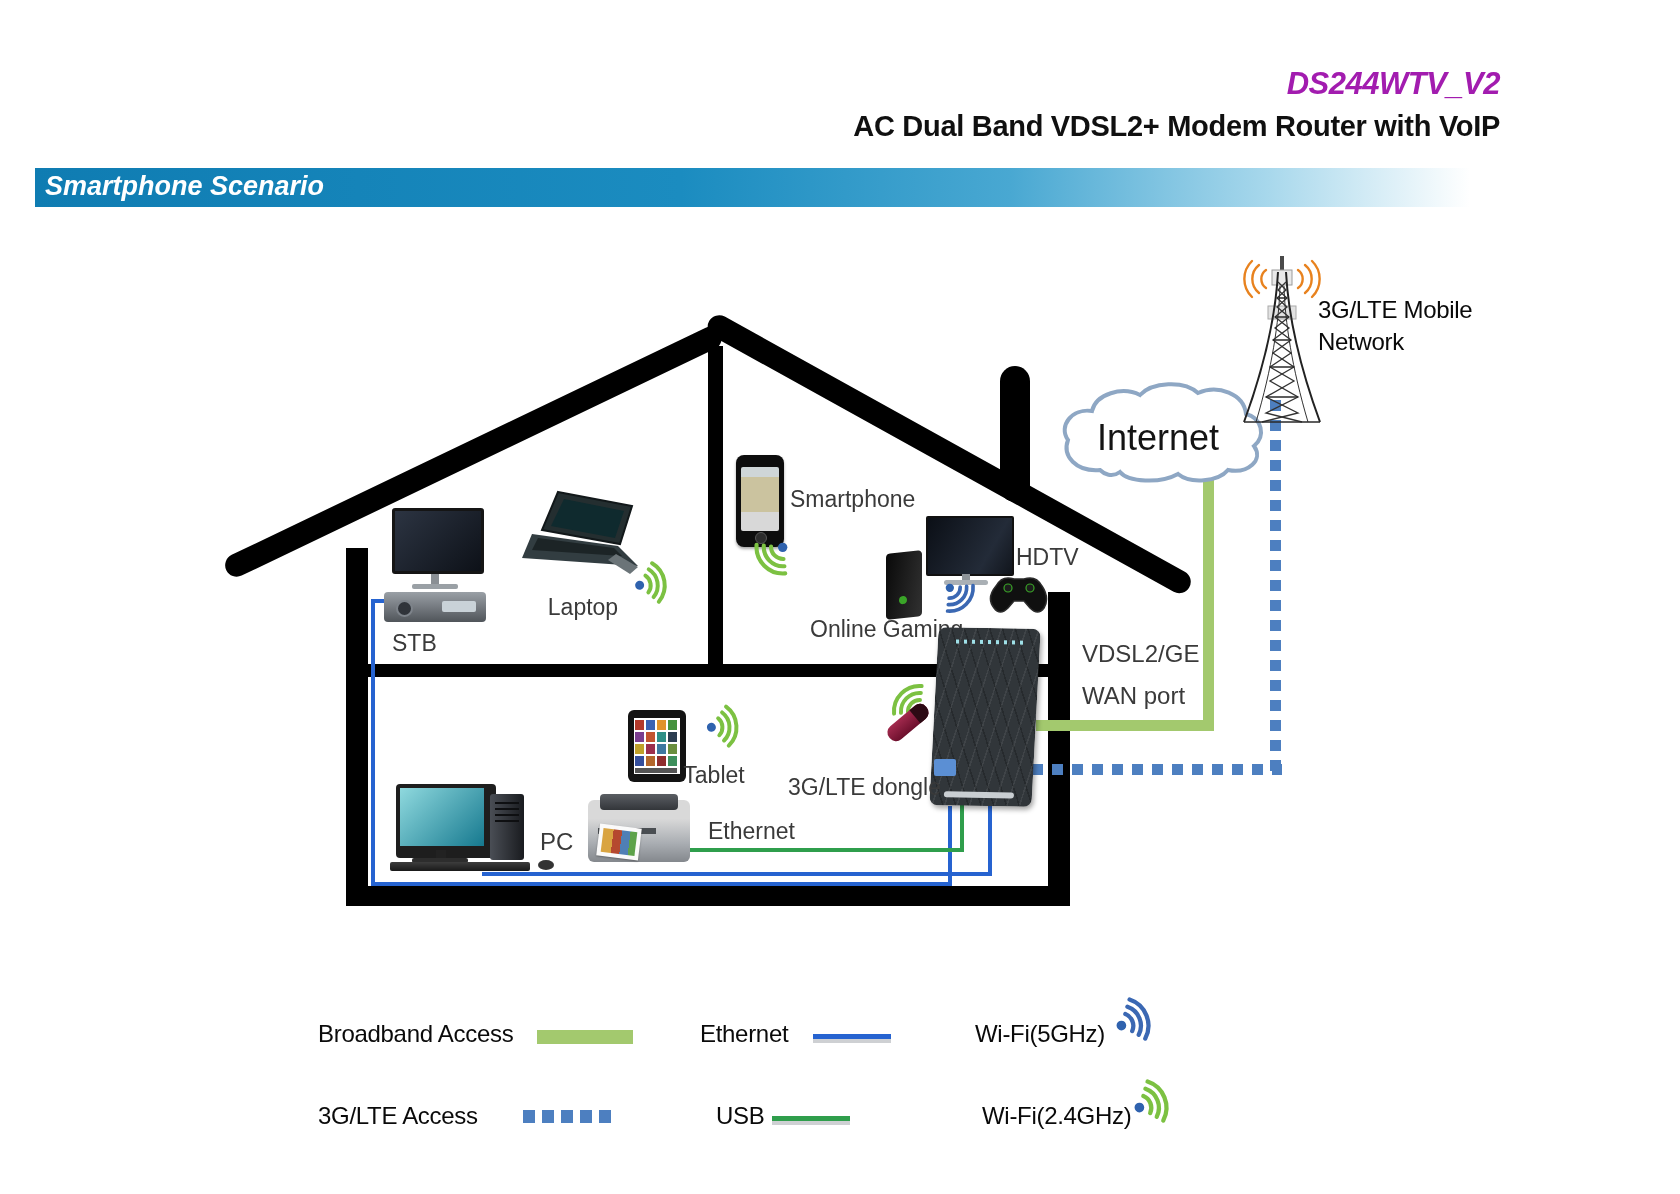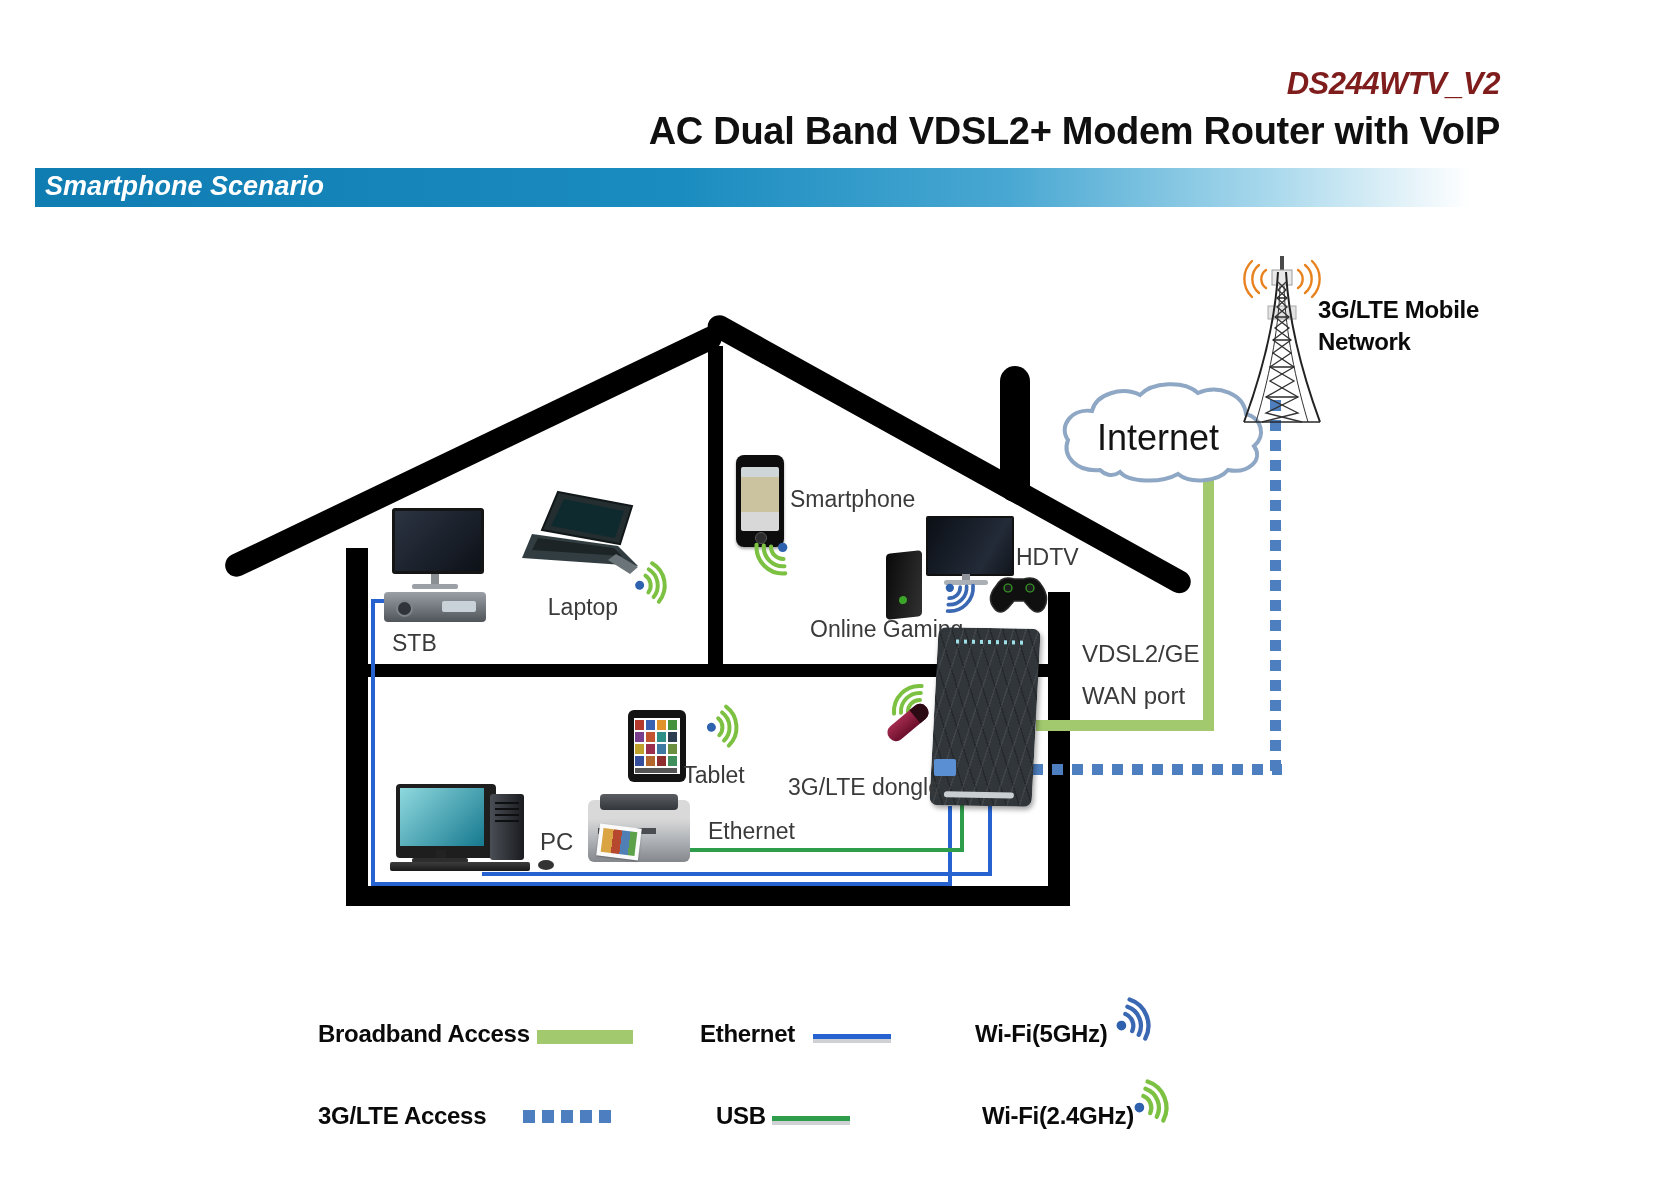--- a/index.html
+++ b/index.html
@@ -1,22 +1,22 @@
 <!DOCTYPE html>
 <html><head>
 <meta charset="utf-8">
 <style>
   html,body{margin:0;padding:0;background:#fff;}
   .page{position:relative;width:1680px;height:1194px;background:#fff;overflow:hidden;
         font-family:"Liberation Sans", sans-serif;}
 
   
   .model{position:absolute;right:180px;top:66px;font-size:31px;font-weight:bold;font-style:italic;
-         color:#7f1d1d;letter-spacing:-0.5px;}
-  .ptitle{position:absolute;right:180px;top:110px;font-size:38px;font-weight:bold;color:#101010;
+         color:#a21caf;letter-spacing:-0.5px;}
+  .ptitle{position:absolute;right:180px;top:110px;font-size:29px;font-weight:bold;color:#101010;
           letter-spacing:-0.3px;}
   .banner{position:absolute;left:35px;top:168px;width:1435px;height:39px;
           background:linear-gradient(90deg,#0f7cb2 0%,#1b8cc0 45%,#49a8d2 68%,#a8d8ec 86%,#ffffff 100%);}
   .banner-text{position:absolute;left:10px;top:3px;font-size:27px;font-weight:bold;font-style:italic;
                color:#ffffff;}
 
   
   .blk{position:absolute;background:#000;}
   .chimney{left:1000px;top:366px;width:30px;height:136px;border-radius:15px;}
   .roof-l{left:225px;top:554px;width:548px;height:23px;border-radius:12px;
@@ -45,21 +45,21 @@
   .bb-v{left:1203px;top:462px;width:11px;height:266px;}
   .bb-h{left:1036px;top:720px;width:178px;height:11px;}
   .lte-v{left:1270px;top:400px;width:11px;height:374px;
          background:repeating-linear-gradient(180deg,#4d7fc0 0 11px,transparent 11px 20px);}
   .lte-h{left:952px;top:764px;width:330px;height:11px;
          background:repeating-linear-gradient(90deg,#4d7fc0 0 11px,transparent 11px 20px);}
   .dongle-plug{left:934px;top:759px;width:22px;height:17px;background:#5b8fd4;border-radius:2px;}
 
   
   .lbl{position:absolute;font-size:23px;color:#3a3a3a;}
-  .blbl{position:absolute;font-size:24px;font-weight:bold;color:#0a0a0a;letter-spacing:-0.3px;}
+  .blbl{position:absolute;font-size:24px;font-weight:normal;color:#0a0a0a;letter-spacing:-0.3px;}
 
   
   .dev{position:absolute;}
   .tv-screen{left:392px;top:508px;width:86px;height:60px;border:3px solid #151515;border-radius:3px;
              background:linear-gradient(135deg,#2c3442,#0d1118);}
   .tv-stand{left:431px;top:574px;width:8px;height:11px;background:#8a8f94;}
   .tv-base{left:412px;top:584px;width:46px;height:5px;background:#9aa0a5;border-radius:2px;}
   .stb-box{left:384px;top:592px;width:102px;height:30px;border-radius:4px;
            background:linear-gradient(180deg,#9aa0a6,#50555a);}
   .stb-disp{position:absolute;right:10px;top:9px;width:34px;height:11px;background:#c9d2d8;border-radius:2px;}

